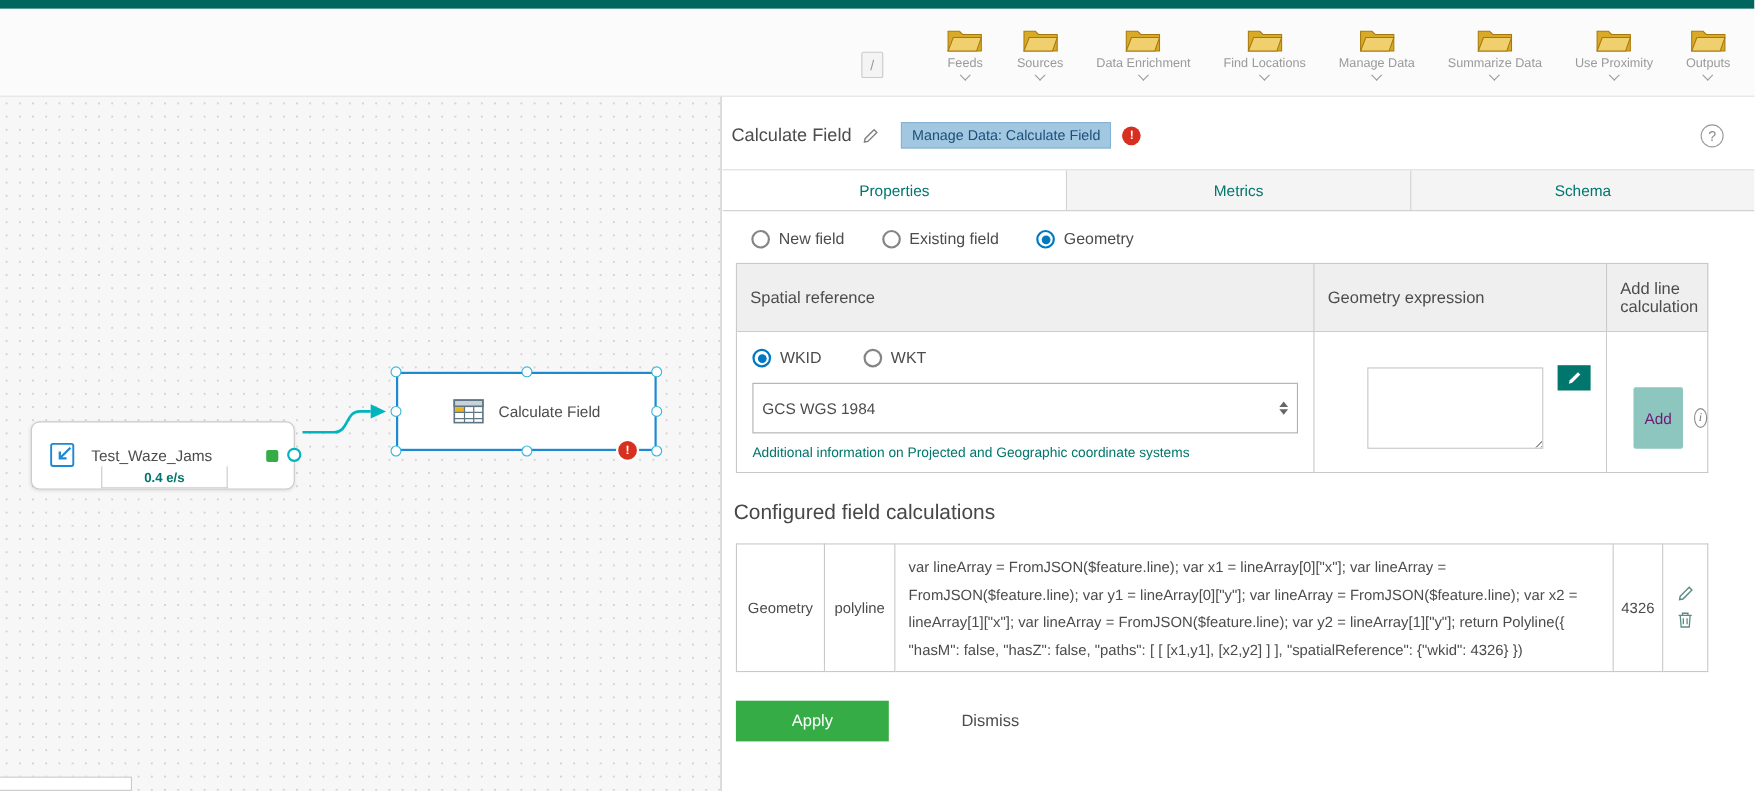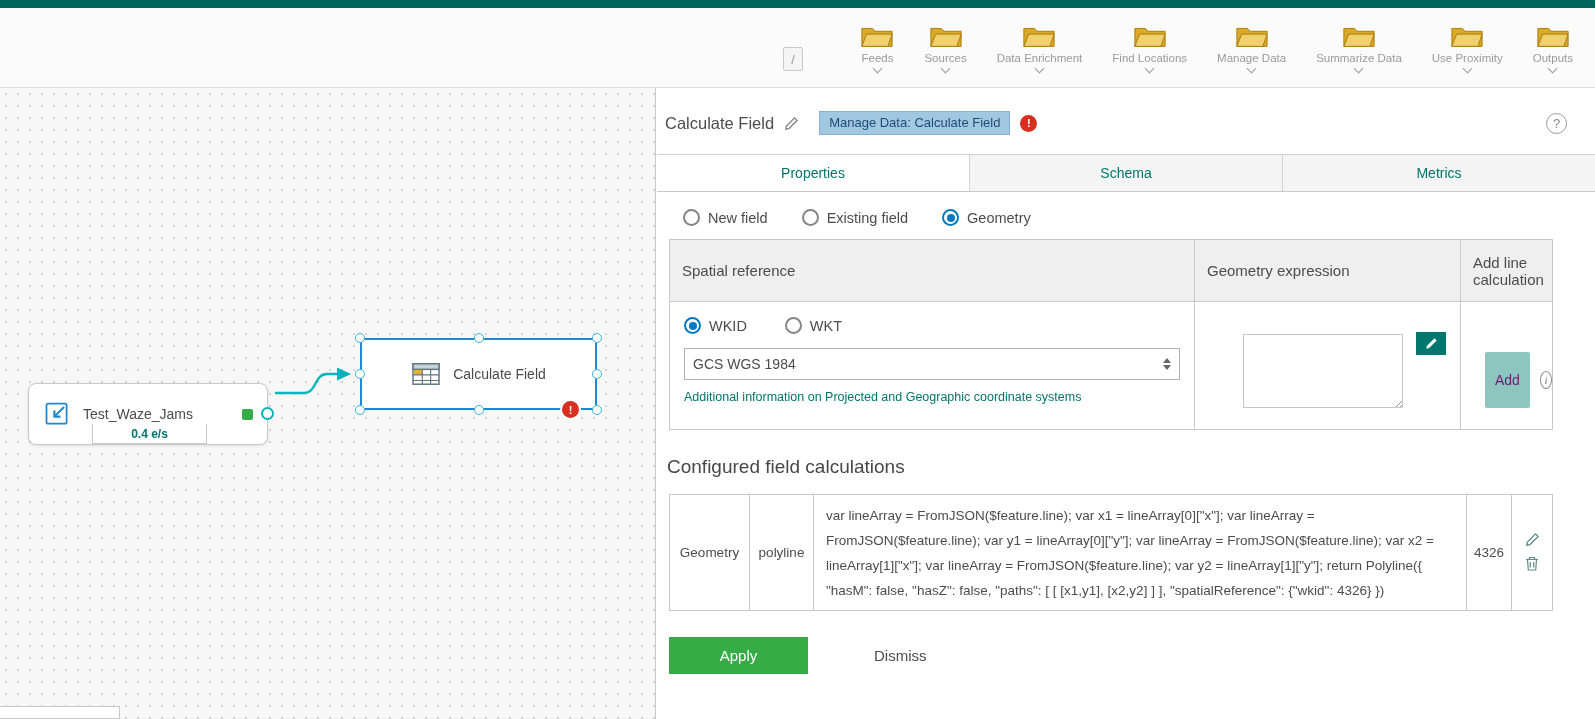--- a/index.html
+++ b/index.html
@@ -67,21 +67,21 @@
   .radio-opt { display:flex; align-items:flex-end; gap:8px; font-size:14.5px; color:#4c4c4c; cursor:pointer; }
   .radio { width:17px; height:17px; border-radius:50%; border:2px solid #858585; background:#fff; position:relative; flex:0 0 auto; }
   .radio.sel { border-color:#0079c1; }
   .radio.sel::after { content:""; position:absolute; inset:2.5px; border-radius:50%; background:#0079c1; }
 
   .cfg-table { margin:13px 0 0 12px; border-collapse:collapse; table-layout:fixed; width:883px;border-radius:11px; }
   .cfg-table th { background:#efefef; border:1px solid #c9c9c9; font-weight:normal; font-size:15px; color:#4c4c4c;
                   text-align:left; padding:8px 12px; height:62px; vertical-align:middle; }
   .cfg-table td { border:1px solid #c9c9c9; vertical-align:top; height:128px; position:relative; background:#fff; }
   .sr-radios { display:flex; gap:38px; margin:15px 0 0 14px; }
-  .select { margin:14px 14px 0 14px; height:32px; border:1px solid #b0b0b0; display:flex; align-items:center;
+  .select { margin:14px 14px 0 14px; height:46px; border:1px solid #b0b0b0; display:flex; align-items:center;
             padding:0 8px; font-size:14px; color:#4c4c4c; justify-content:space-between; background:#fff; cursor:pointer; }
   .updown { display:flex; flex-direction:column; align-items:center; }
   .tri-up { width:0; height:0; border-left:4px solid transparent; border-right:4px solid transparent;
             border-bottom:5px solid #666; display:block; margin-bottom:2px; }
   .tri-down { width:0; height:0; border-left:4px solid transparent; border-right:4px solid transparent;
               border-top:5px solid #666; display:block; }
   .sr-link { display:block; margin:10px 14px 0 14px; font-size:12.5px; color:#00766c; text-decoration:none; }
   .geo-expr { position:absolute; left:48px; top:32px; width:160px; height:74px; border:1px solid #c6c6c6;
               resize:none; background:#fff; font-family:"Liberation Sans",sans-serif; }
   .grip { position:absolute; left:198px; top:96px; width:9px; height:9px;
@@ -238,22 +238,22 @@
             <path d="M11.3 2l2.7 2.7L5.3 13.4 2 14l.6-3.3z"></path>
           </svg>
       </button>
       <span class="badge">Manage Data: Calculate Field</span>
       <span class="err-ico">!</span>
       <span class="help-ico">?</span>
     </div>
 
     <div class="tabs">
       <div class="tab active">Properties</div>
+      <div class="tab">Metrics</div>
       <div class="tab">Schema</div>
-      <div class="tab">Metrics</div>
     </div>
 
     <div class="radio-row">
       <label class="radio-opt">
         <span class="radio"></span>
         <span>New field</span>
       </label>
       <label class="radio-opt">
         <span class="radio"></span>
         <span>Existing field</span>

